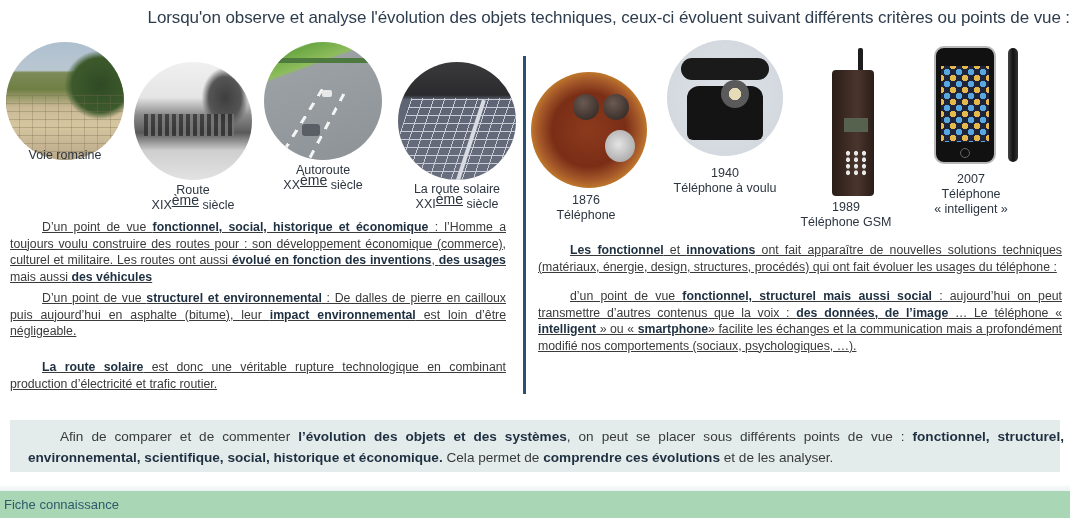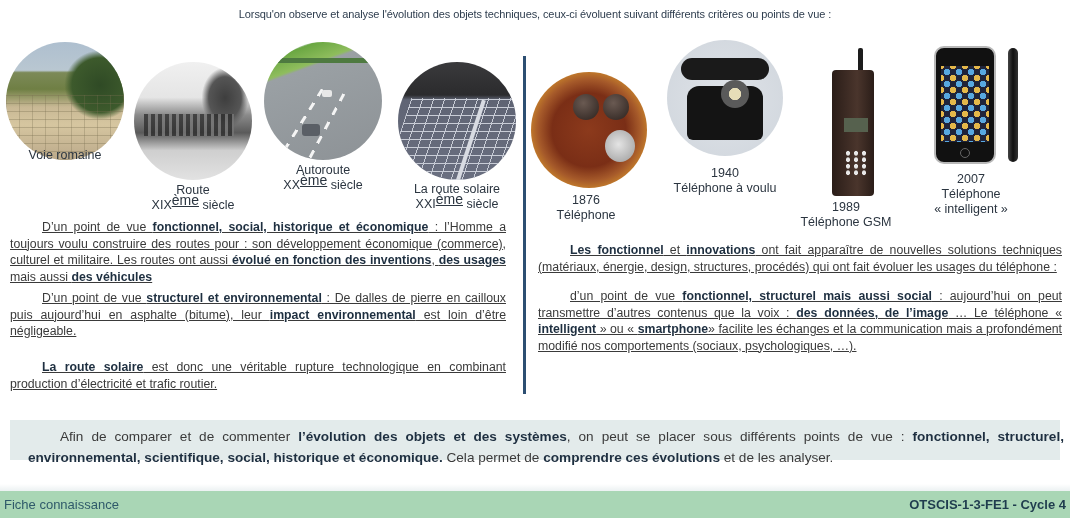--- a/index.html
+++ b/index.html
@@ -1,19 +1,19 @@
 <!DOCTYPE html>
 <html><head>
 <meta charset="utf-8">
 <style>
   * { box-sizing: border-box; margin: 0; padding: 0; }
   html, body { width: 1070px; height: 518px; overflow: hidden; background: #ffffff; }
   body { position: relative; font-family: "Liberation Sans", "DejaVu Sans", sans-serif; color: #3a3a3a; }
 
-  .header-title { position: absolute; top: 8px; left: 0; width: 1070px; text-align: center; font-size: 11px; color: #2e3d4e; letter-spacing: -0.1px; }
+  .header-title { position: absolute; top: 8px; left: 0; width: 1070px; text-align: right; font-size: 17px; color: #2e3d4e; letter-spacing: -0.1px; }
 
   .circle { position: absolute; border-radius: 50%; overflow: hidden; }
   .caption { position: absolute; text-align: center; font-size: 12.5px; color: #2b3540; line-height: 15px; }
   .caption sup { font-size: 14px; vertical-align: 4px; line-height: 0; text-decoration: underline; }
 
   
   .img-voie { left: 6px; top: 42px; width: 118px; height: 118px;
     background: linear-gradient(180deg, #aebfcf 0%, #b9c7d1 24%, #7c8a58 26%, #6f7f44 40%, #c8b894 55%, #d6c6a0 70%, #bba98a 100%); }
   .img-voie .trees { position: absolute; right: 0; top: 8px; width: 60px; height: 70px; background: radial-gradient(ellipse at 60% 50%, #2f4a25 0%, #3d5a2c 55%, transparent 70%); }
   .img-voie .stones { position: absolute; left: 0; bottom: 0; width: 100%; height: 55%;
@@ -67,21 +67,21 @@
     background-size: 12px 12px, 12px 12px; background-position: 0 0, 6px 6px; }
   .img-iphone .homebtn { position: absolute; left: 24px; top: 100px; width: 10px; height: 10px; border-radius: 50%; border: 1px solid #666; }
   .img-iphone .side { position: absolute; left: 74px; top: 2px; width: 10px; height: 114px; background: linear-gradient(90deg, #444, #111 50%, #333); border-radius: 5px; }
 
   .divider { position: absolute; left: 523px; top: 56px; width: 3px; height: 338px; background: #2d4f72; }
 
   .para { position: absolute; font-size: 12.3px; line-height: 16.5px; color: #3a3a3a; text-align: justify; }
   .para b { color: #1e2f40; font-weight: bold; }
   .indent { text-indent: 32px; text-decoration: underline; }
 
-  .summary-box { position: absolute; left: 10px; top: 420px; width: 1050px; height: 40px; background: #e3ebeb; }
+  .summary-box { position: absolute; left: 10px; top: 420px; width: 1050px; height: 52px; background: #e3ebeb; }
   .summary-text { position: absolute; left: 18px; top: 6px; width: 1036px; font-size: 13.6px; line-height: 21px; color: #3a3a3a; text-align: justify; }
   .summary-text b { color: #1e2f40; }
 
   .footer-shadow { position: absolute; left: 0; top: 484px; width: 1070px; height: 8px; background: linear-gradient(180deg, #fff, #e9eff0); }
   .footer { position: absolute; left: 0; top: 491px; width: 1070px; height: 35px; background: #a9d6b5; border-bottom: 2px solid #8cbf9b; }
   .footer-left { position: absolute; left: 4px; top: 6px; font-size: 13px; color: #2f5a6a; }
   .footer-right { position: absolute; right: 4px; top: 6px; font-size: 13px; color: #1f3c4e; font-weight: bold; }
 </style>
 </head>
 <body>
@@ -183,14 +183,13 @@
 
 <div class="para indent" style="left:538px;top:288px;width:524px;"><span>d’un point de vue </span><b>fonctionnel, structurel mais aussi social</b><span> : aujourd’hui on peut transmettre d’autres contenus que la voix : </span><b>des données, de l’image</b><span> … Le téléphone « </span><b>intelligent</b><span> » ou « </span><b>smartphone</b><span>» facilite les  échanges et la communication mais a profondément modifié nos comportements (sociaux, psychologiques, …).</span></div>
 
 <div class="summary-box">
   <div class="summary-text" style="text-indent:32px;"><span>Afin de comparer et de commenter </span><b>l’évolution des objets et des systèmes</b><span>, on peut se placer sous différents points de vue : </span><b>fonctionnel, structurel, environnemental, scientifique, social, historique et économique.</b><span> Cela permet de </span><b>comprendre ces évolutions</b><span> et de les analyser.</span></div>
 </div>
 
 <div class="footer-shadow"></div>
 <div class="footer">
   <span class="footer-left">Fiche connaissance</span>
-  <span class="footer-right">OTSCIS-1-3-FE1 - Cycle 4</span>
 </div>
 
 </body></html>

